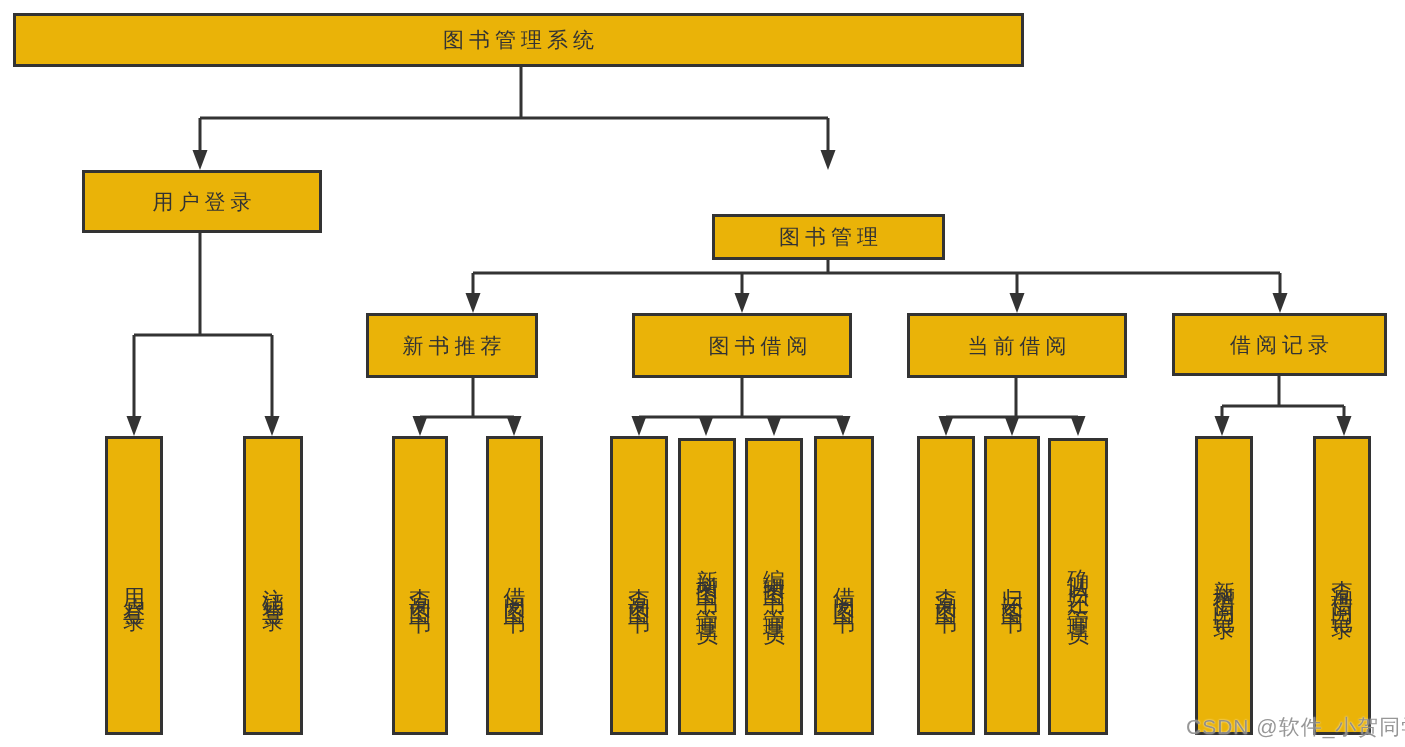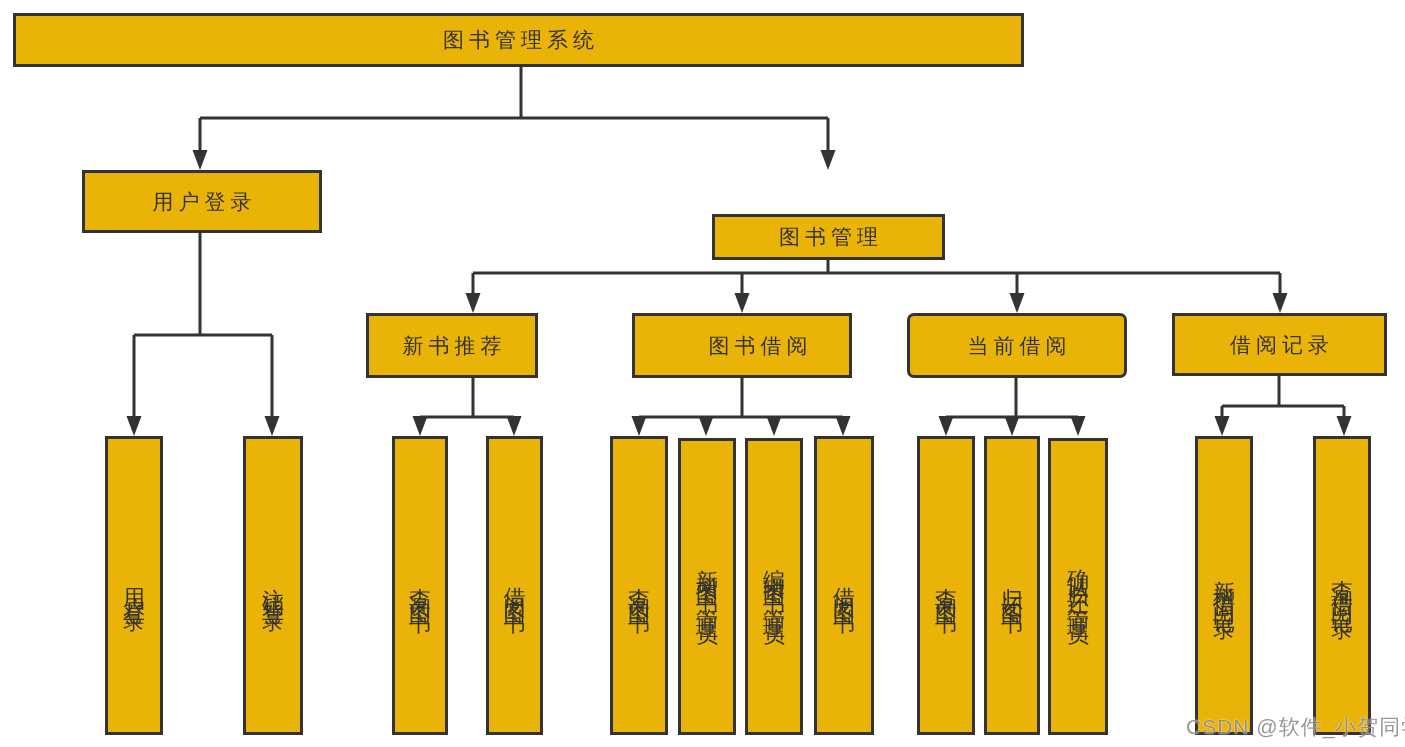--- a/index.html
+++ b/index.html
@@ -113,21 +113,21 @@
     <polygon points="1336.5,416 1351.5,416 1344,436"></polygon>
   </svg>
 
   <div class="box" style="left:13px; top:13px; width:1011px; height:54px;">图书管理系统</div>
 
   <div class="box" style="left:82px; top:170px; width:240px; height:63px;">用户登录</div>
   <div class="box" style="left:712px; top:170px; width:233px; height:46px;margin-top:44px;">图书管理</div>
 
   <div class="box" style="left:366px; top:313px; width:172px; height:65px;">新书推荐</div>
   <div class="box" style="left:632px; top:313px; width:220px; height:65px;padding-left:32px;">图书借阅</div>
-  <div class="box" style="left:907px; top:313px; width:220px; height:65px;border-radius:7px;">当前借阅</div>
+  <div class="box" style="left:907px; top:313px; width:220px; height:65px;">当前借阅</div>
   <div class="box" style="left:1172px; top:313px; width:215px; height:63px;">借阅记录</div>
 
   <div class="box vbox" style="left:105px; top:436px; width:58px; height:299px;">用户登录</div>
   <div class="box vbox" style="left:243px; top:436px; width:60px; height:299px;">注销登录</div>
 
   <div class="box vbox" style="left:392px; top:436px; width:56px; height:299px;">查询图书</div>
   <div class="box vbox" style="left:486px; top:436px; width:57px; height:299px;">借阅图书</div>
 
   <div class="box vbox" style="left:610px; top:436px; width:58px; height:299px;">查询图书</div>
   <div class="box vbox" style="left:678px; top:438px; width:58px; height:297px;">新增图书（管理员）</div>

